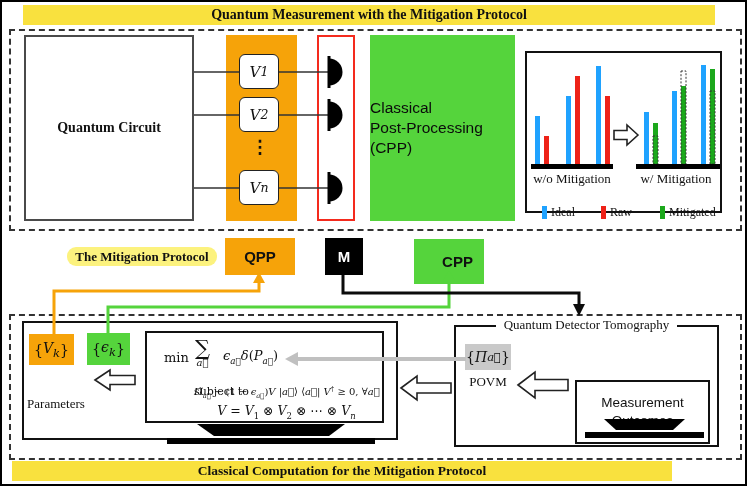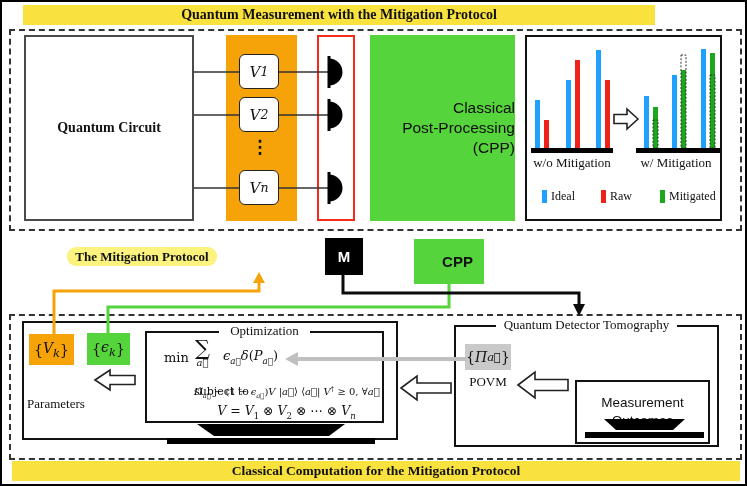--- a/index.html
+++ b/index.html
@@ -10,22 +10,22 @@
   .dashedbox{border:2px dashed #333;background:transparent;}
   .solidbox{border:2px solid #111;background:#fff;}
   .qcbox{border:2px solid #4a4a4a;background:#fff;display:flex;align-items:center;justify-content:center;
          font-weight:bold;font-size:14px;}
   .orangebg{background:var(--orange);}
   .greenbg{background:var(--green);}
   .vgate{background:#fff;border:1.5px solid #222;border-radius:6px;display:flex;align-items:center;
          justify-content:center;font-style:italic;font-size:15px;font-family:"DejaVu Serif",serif;}
   .vdots{font-size:18px;font-weight:bold;text-align:center;line-height:1;letter-spacing:0;}
   .redbox{border:2px solid var(--red_outline);background:#fff;}
-  .cppgreen{display:flex;flex-direction:column;align-items:flex-end;justify-content:center;
-            font-family:"Liberation Sans","DejaVu Sans",sans-serif;font-size:15.5px;line-height:1.3;color:#0b0b0b;padding-left:14px;}
+  .cppgreen{display:flex;flex-direction:column;align-items:flex-start;justify-content:center;
+            font-family:"Liberation Sans","DejaVu Sans",sans-serif;font-size:15.5px;line-height:1.3;color:#0b0b0b;}
   .chartbox{border:2px solid #111;background:#fff;}
   .glabel{font-size:13px;text-align:center;}
   .legend-item{position:absolute;top:0;display:flex;align-items:center;gap:4px;font-size:12px;}
   .legend-item .swatch{display:inline-block;width:5px;height:13px;}
   .plabel{background:var(--label_yellow);text-align:center;font-weight:bold;font-size:13px;line-height:19px;}
   .midbox{display:flex;align-items:center;justify-content:center;
           font-family:"Liberation Sans","DejaVu Sans",sans-serif;font-weight:bold;font-size:15px;}
   .mathbox-title{background:#fff;text-align:center;font-size:13px;line-height:16px;z-index:3;}
   .math{font-family:"DejaVu Serif",serif;font-size:13px;}
   .math sub{font-size:68%;}
@@ -42,21 +42,21 @@
   .green-line{stroke:var(--green);stroke-width:3;fill:none;}
   .black-line{stroke:#0b0b0b;stroke-width:3;fill:none;}
   .gray-line{stroke:var(--gray_arrow);stroke-width:4;fill:none;}
   .hollow{fill:#fff;stroke:#222;stroke-width:1.6;}
 </style>
 </head>
 <body>
 
 <div class="canvas">
 
-  <div class="abs banner" style="left:21px;top:3px;width:632px;height:20px;">Quantum Measurement with the Mitigation Protocol</div>
+  <div class="abs banner" style="left:21px;top:3px;width:692px;height:20px;">Quantum Measurement with the Mitigation Protocol</div>
 
   <div class="abs dashedbox" style="left:7px;top:27px;width:733px;height:202px;"></div>
 
   <div class="abs qcbox" style="left:22px;top:33px;width:170px;height:186px;">
     <span>Quantum Circuit</span>
   </div>
 
   <div class="abs orangebg" style="left:224px;top:33px;width:71px;height:186px;"></div>
   <div class="abs vgate" style="left:237px;top:52px;width:40px;height:35px;">V<sub>1</sub></div>
   <div class="abs vgate" style="left:237px;top:95px;width:40px;height:35px;">V<sub>2</sub></div>
@@ -64,21 +64,21 @@
   <div class="abs vgate" style="left:237px;top:168px;width:40px;height:35px;">V<sub>n</sub></div>
 
   <div class="abs redbox" style="left:315px;top:33px;width:38px;height:186px;"></div>
 
   <div class="abs greenbg cppgreen" style="left:368px;top:33px;width:145px;height:186px;">
     <span>Classical</span>
     <span>Post-Processing</span>
     <span>(CPP)</span>
   </div>
 
-  <div class="abs chartbox" style="left:523px;top:33px;width:197px;height:186px;">
+  <div class="abs chartbox" style="left:523px;top:49px;width:197px;height:162px;">
     <svg id="bars-svg" class="abs" style="left:0;top:0;" width="193" height="182" viewBox="0 0 193 182">
       <polygon class="hollow" points="111,82 100,72 100,77.5 87,77.5 87,86.5 100,86.5 100,92"></polygon>
     <rect x="8" y="63" width="5" height="48" fill="#1FA2FF"></rect>
         <rect x="39" y="43" width="5" height="68" fill="#1FA2FF"></rect>
         <rect x="69" y="13" width="5" height="98" fill="#1FA2FF"></rect>
         <rect x="17" y="83" width="5" height="28" fill="#EE2218"></rect>
         <rect x="48" y="23" width="5" height="88" fill="#EE2218"></rect>
         <rect x="78" y="43" width="5" height="68" fill="#EE2218"></rect>
         <rect x="117" y="59" width="5" height="52" fill="#1FA2FF"></rect>
         <rect x="145" y="38" width="5" height="73" fill="#1FA2FF"></rect>
@@ -104,52 +104,52 @@
           <span>Raw</span>
         </div>
         <div class="legend-item" style="left: 133px;">
           <span class="swatch" style="background: rgb(28, 168, 28);"></span>
           <span>Mitigated</span>
         </div>
       </div>
   </div>
 
   <div class="abs plabel" style="left:65px;top:245px;width:150px;height:19px;border-radius:9px;">The Mitigation Protocol</div>
+  <div class="abs orangebg midbox" style="left:223px;top:236px;width:70px;height:37px;">QPP</div>
   <div class="abs midbox" style="left:323px;top:236px;width:38px;height:37px;background:#000;color:#fff;">M</div>
   <div class="abs greenbg midbox" style="left:412px;top:237px;width:70px;height:45px;padding-left:17px;">CPP</div>
 
   <div class="abs dashedbox" style="left:7px;top:312px;width:733px;height:146px;"></div>
 
   <div class="abs solidbox" style="left:20px;top:319px;width:376px;height:119px;"></div>
   <div class="abs orangebg setbox" style="left:27px;top:332px;width:45px;height:31px;">{<i>V<sub>k</sub></i>}</div>
   <div class="abs greenbg setbox" style="left:85px;top:331px;width:43px;height:32px;">{<i>ϵ<sub>k</sub></i>}</div>
   <div class="abs" style="left:18px;top:370px;width:72px;font-size:13px;text-align:center;margin-top:24px;">Parameters</div>
 
   <div class="abs" style="left:143px;top:329px;width:239px;height:92px;border:2.5px solid #111;background:#fff;"></div>
-  <div class="abs mathbox-title" style="left:217px;top:321px;width:91px;">Optimization</div>
   <div class="abs math" style="left:162px;top:348px;">min</div>
   <div class="abs sumblock" style="left:193px;top:336px;">
     <span class="sigma">∑</span>
     <span class="ssub">a⃗</span>
   </div>
   <div class="abs math" style="left:221px;top:346px;"><i>ϵ</i><sub><i>a⃗</i></sub><i>δ</i>(<i>P</i><sub><i>a⃗</i></sub>)</div>
   <div class="abs math" style="left:148px;top:383px;font-size:11px;margin-left:44px;">subject to</div>
   <div class="abs math" style="left:192px;top:383px;font-size:10px;white-space:nowrap;"><i>Π̃</i><sub><i>a⃗</i></sub> − (1 − <i>ϵ</i><sub><i>a⃗</i></sub>)<i>V</i> |<i>a⃗</i>⟩ ⟨<i>a⃗</i>| <i>V</i><sup>†</sup> ≥ 0, ∀<i>a⃗</i></div>
   <div class="abs math" style="left:197px;top:401px;width:175px;text-align:center;font-size:12.5px;"><i>V</i> = <i>V</i><sub>1</sub> ⊗ <i>V</i><sub>2</sub> ⊗ ⋯ ⊗ <i>V</i><sub><i>n</i></sub></div>
 
   <div class="abs solidbox" style="left:452px;top:323px;width:265px;height:122px;"></div>
   <div class="abs mathbox-title" style="left:494px;top:315px;width:181px;">Quantum Detector Tomography</div>
   <div class="abs setbox" style="left:463px;top:342px;width:46px;height:26px;background:var(--povm_gray);">{<i>Π</i><sub><i>a⃗</i></sub>}</div>
   <div class="abs" style="left:459px;top:372px;width:54px;font-size:13px;text-align:center;">POVM</div>
   <div class="abs monitor" style="left:573px;top:352px;width:135px;height:64px;">
     <span>Measurement</span>
     <span>Outcomes</span>
   </div>
 
-  <div class="abs banner" style="left:10px;top:459px;width:728px;height:20px;font-size:13.5px;">Classical Computation for the Mitigation Protocol</div>
+  <div class="abs banner" style="left:10px;top:459px;width:660px;height:20px;font-size:13.5px;">Classical Computation for the Mitigation Protocol</div>
 
   <svg class="overlay" width="747" height="486" viewBox="0 0 747 486">
 
     <line class="wire" x1="192" y1="70" x2="237" y2="70"></line>
     <line class="wire" x1="277" y1="70" x2="327" y2="70"></line>
     <line class="wire" x1="192" y1="113" x2="237" y2="113"></line>
     <line class="wire" x1="277" y1="113" x2="327" y2="113"></line>
     <line class="wire" x1="192" y1="186" x2="237" y2="186"></line>
     <line class="wire" x1="277" y1="186" x2="327" y2="186"></line>
 

